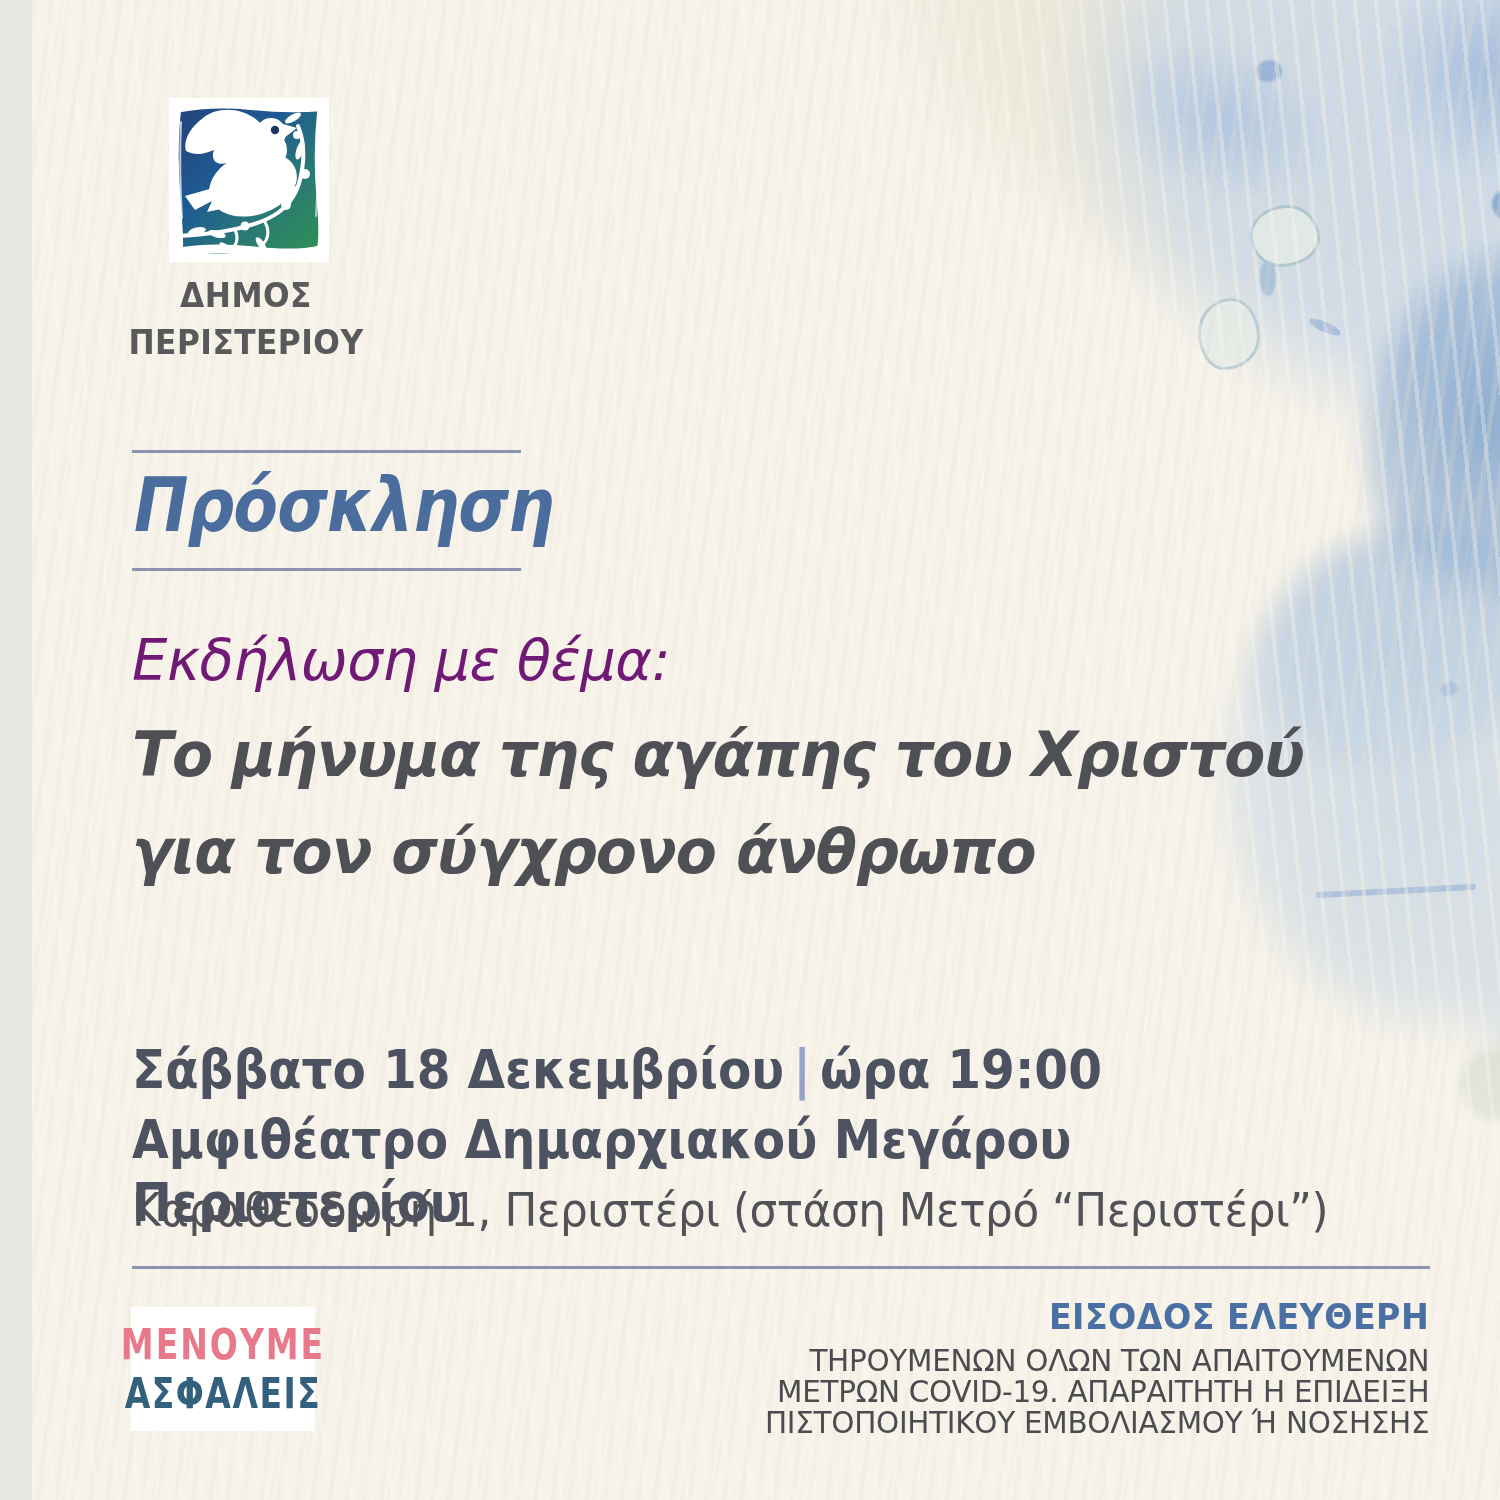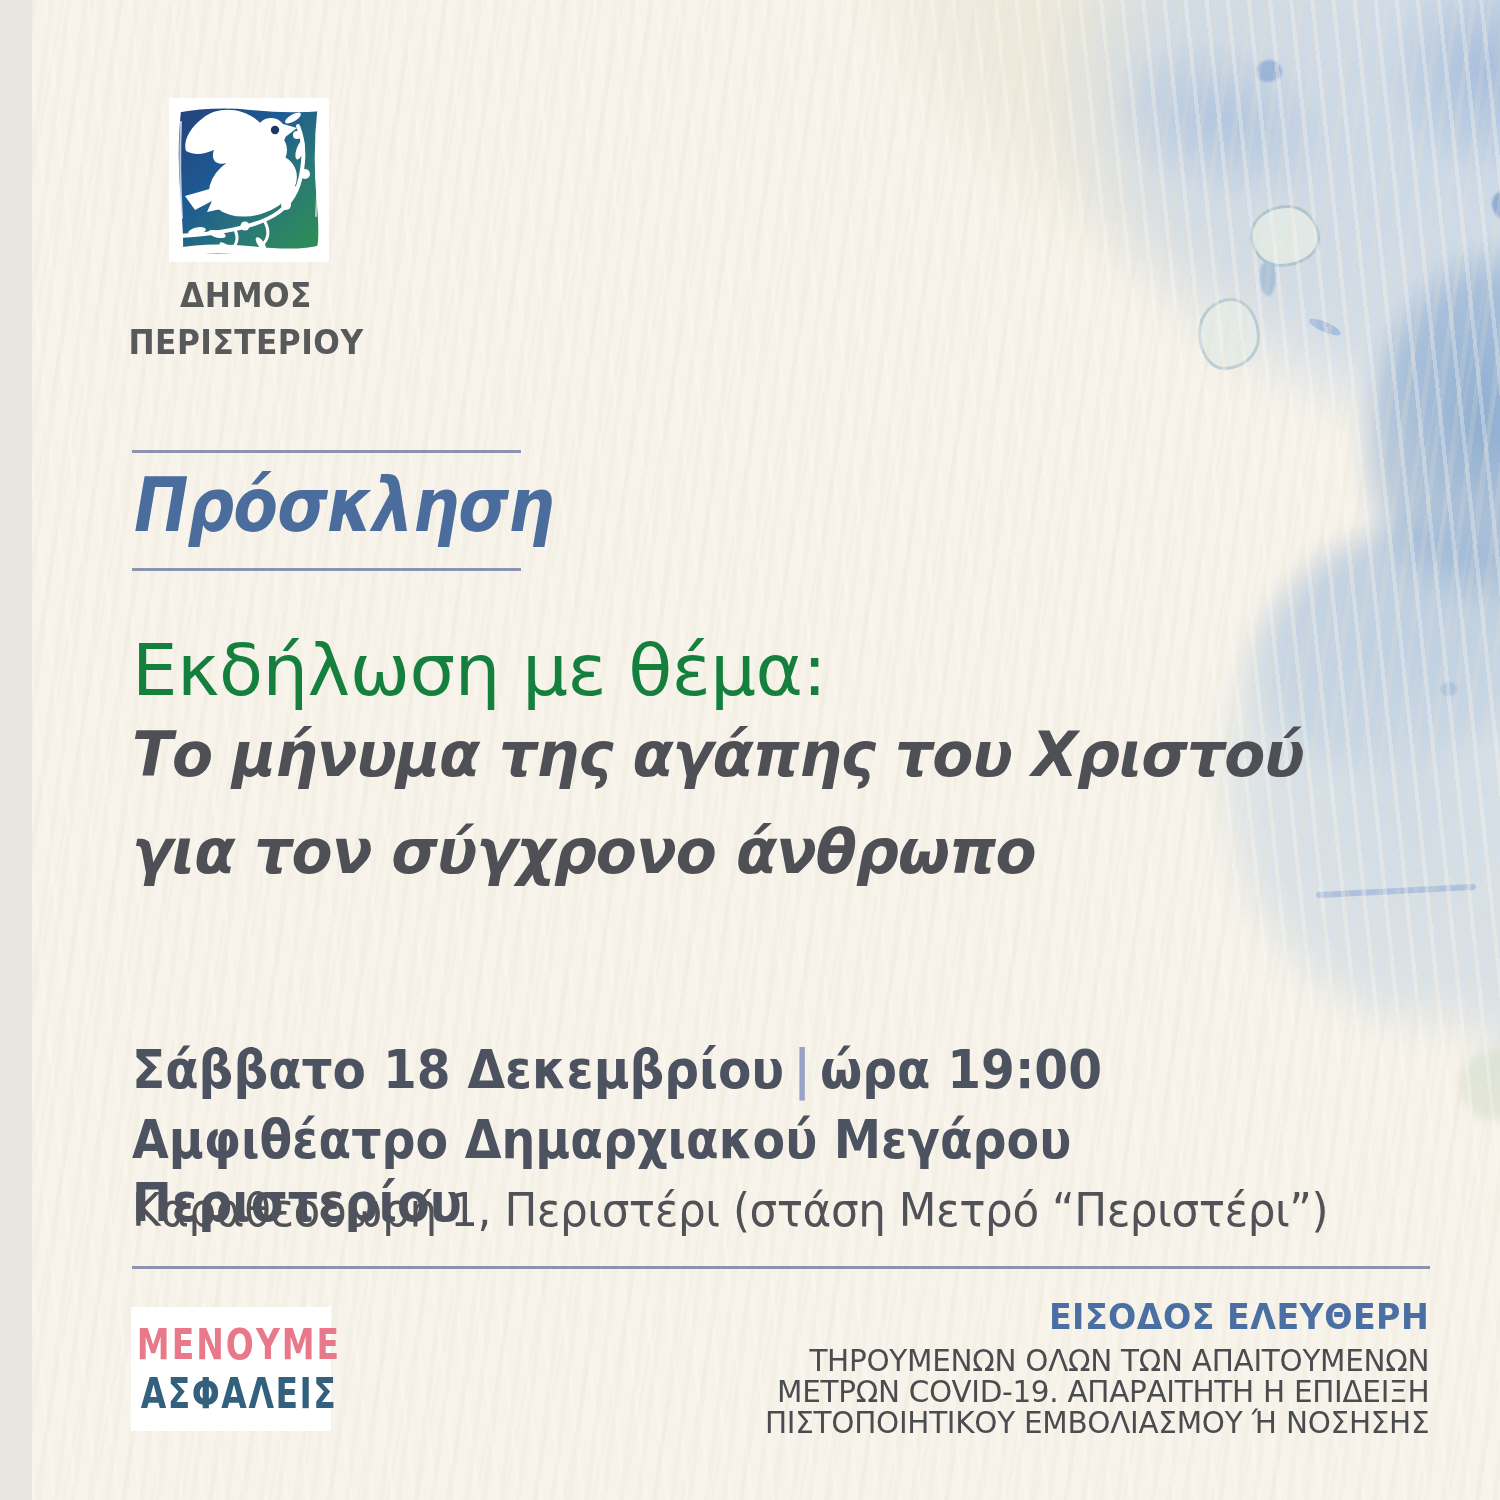--- a/index.html
+++ b/index.html
@@ -52,35 +52,35 @@
     font-weight:bold;font-size:34px;line-height:47px;color:#58595b;letter-spacing:.5px;
     transform:scaleX(.92);transform-origin:center top;}
   
   .rule{position:absolute;left:100px;width:389px;height:3px;background:#8b93af;}
   .rule-top{top:450px;}
   .rule-bottom{top:568px;}
   .title{position:absolute;left:102px;top:462px;margin:0;
     font-size:74px;font-weight:bold;font-style:italic;color:#4b6d9d;
     transform:scaleX(.88);transform-origin:left top;letter-spacing:-1px;}
   
-  .intro{position:absolute;left:100px;top:628px;font-size:72px;color:#15803d;letter-spacing:-.5px;}
+  .intro{position:absolute;left:100px;top:628px;font-size:56px;color:#701a75;letter-spacing:-.5px;font-style:italic;}
   .theme{position:absolute;left:100px;top:706px;font-size:63px;font-weight:bold;font-style:italic;
     color:#4f5055;line-height:97px;transform:scaleX(.95);transform-origin:left top;letter-spacing:-1px;}
   
   .when{position:absolute;left:100px;top:1038px;font-size:54px;font-weight:bold;color:#4d5260;
     transform:scaleX(.9);transform-origin:left top;}
   .when .sep{color:#98a2c6;font-weight:600;padding:0 10px;}
   .venue{position:absolute;left:100px;top:1108px;font-size:54px;font-weight:bold;color:#4d5260;
     transform:scaleX(.88);transform-origin:left top;}
   .address{position:absolute;left:100px;top:1182px;font-size:47px;color:#515257;
     transform:scaleX(.93);transform-origin:left top;letter-spacing:-.5px;}
   
   .divider{position:absolute;left:100px;top:1266px;width:1298px;height:3px;background:#8b93af;}
   .badge{position:absolute;left:99px;top:1307px;width:184px;height:124px;background:#ffffff;
-    display:flex;flex-direction:column;align-items:center;justify-content:center;gap:10px;padding-left:16px;}
+    display:flex;flex-direction:column;align-items:center;justify-content:center;gap:10px;}
   .badge-pink{color:#e8798a;font-size:33px;font-weight:bold;letter-spacing:2px;transform:scaleY(1.3);}
   .badge-teal{color:#33607d;font-size:33px;font-weight:bold;letter-spacing:1.5px;transform:scaleY(1.3);}
   .entry{position:absolute;right:103px;top:1297px;text-align:right;
     transform:scaleX(.95);transform-origin:right top;}
   .entry-title{font-size:35px;font-weight:800;color:#4a6fa3;letter-spacing:.5px;margin-bottom:8px;}
   .entry-note{font-size:31px;line-height:31px;color:#4b4c4f;letter-spacing:-.3px;}
 </style>
 </head>
 <body>
 

